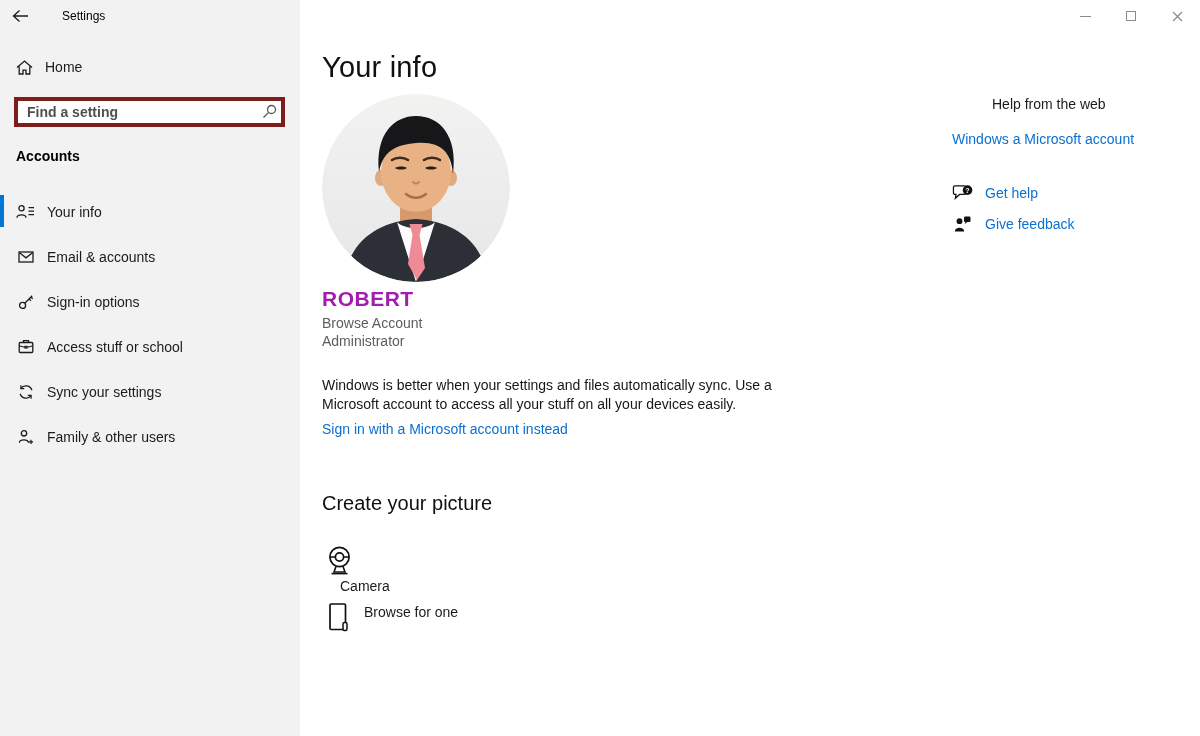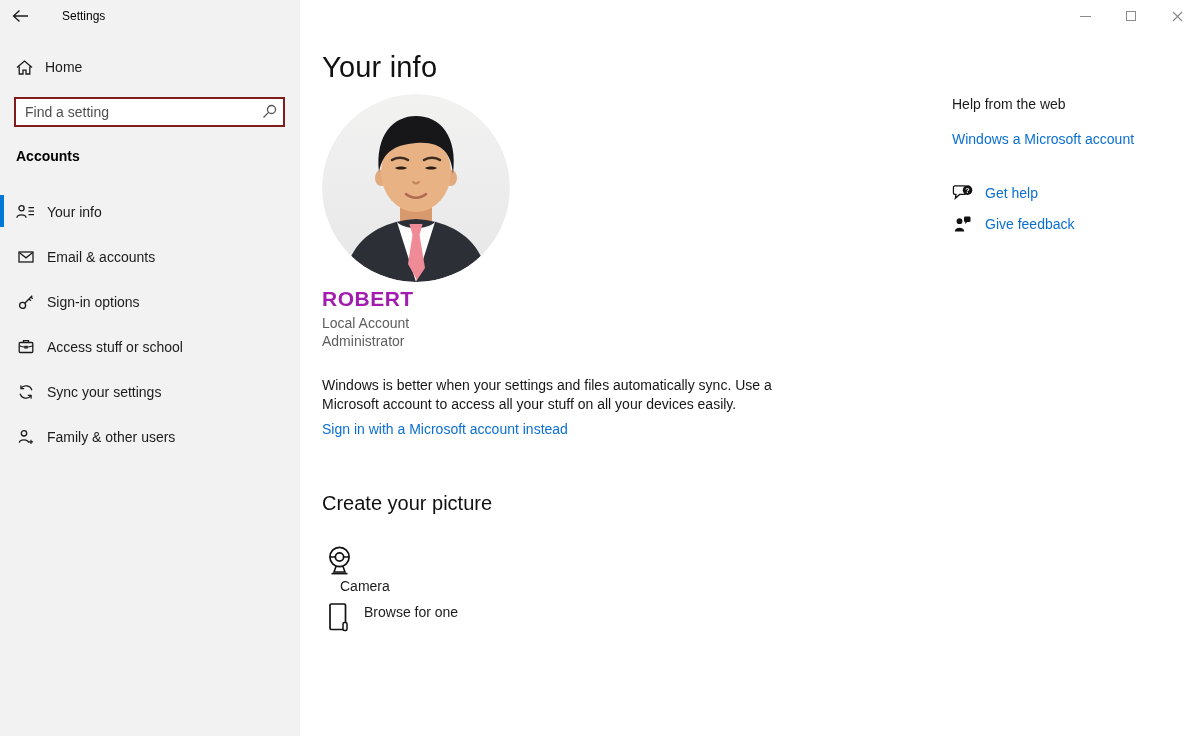--- a/index.html
+++ b/index.html
@@ -7,21 +7,21 @@
   body { font-family:"Liberation Sans", sans-serif; background:#ffffff; color:#1b1b1b; }
   .app { position:relative; width:1200px; height:736px; background:#ffffff;border-radius:6px; }
 
   
   .sidebar { position:absolute; left:0; top:0; width:300px; height:736px; background:#f2f2f2; }
   .back-btn { position:absolute; left:12px; top:6px; width:26px; height:20px; background:transparent; border:none; cursor:pointer; padding:0; }
   .win-title { position:absolute; left:62px; top:9px; font-size:12px; color:#000; }
   .home-row { position:absolute; left:16px; top:59px; display:flex; align-items:center; gap:12px; cursor:pointer; }
   .home-row .label { font-size:14px; color:#1b1b1b; }
   .searchbox { position:absolute; left:14px; top:97px; width:271px; height:30px; }
-  .searchbox input { width:100%; height:100%; border:2px solid #7f1d1d; background:#fff; font-family:"Liberation Sans",sans-serif; font-size:14px; padding:0 30px 0 9px; color:#4d7c0f; outline:none; }
+  .searchbox input { width:100%; height:100%; border:4px solid #7f1d1d; background:#fff; font-family:"Liberation Sans",sans-serif; font-size:14px; padding:0 30px 0 9px; color:#4d7c0f; outline:none;font-weight:bold; }
   .searchbox input::placeholder { color:#4f4f4f; opacity:1; }
   .searchbox .mag { position:absolute; right:8px; top:7px; }
   .section-heading { position:absolute; left:16px; top:148px; font-size:14px; font-weight:bold; color:#000; }
   .nav { position:absolute; left:0; top:189px; width:300px; }
   .nav-item { position:relative; height:45px; display:flex; align-items:center; padding-left:16px; cursor:pointer; }
   .nav-item .nav-icon { width:19px; height:16px; display:flex; align-items:center; justify-content:center; }
   .nav-item .nav-label { margin-left:12px; font-size:14px; color:#1b1b1b; }
   .nav-item.selected::before { content:""; position:absolute; left:0; top:6px; width:4px; height:32px; background:#0078d7; }
 
   
@@ -40,21 +40,21 @@
   .signin-link { position:absolute; left:322px; top:420px; }
   a.link { font-size:14px; color:#0a6fd2; text-decoration:none; cursor:pointer; }
   .section-title { position:absolute; left:322px; top:492px; font-size:20px; font-weight:400; color:#101010; }
   .pic-option { position:absolute; left:326px; display:flex; align-items:flex-start; cursor:pointer; }
   .pic-option .opt-label { margin-left:14px; margin-top:2px; font-size:14px; color:#1b1b1b; }
   .opt-camera { top:546px;flex-direction:column; }
   .opt-browse { top:602px; }
 
   
   .help-panel { position:absolute; left:952px; top:96px; width:246px; }
-  .help-heading { font-size:14px; color:#1b1b1b; margin-bottom:19px; }
+  .help-heading { font-size:14px; color:#1b1b1b; margin-bottom:19px;margin-left:40px; }
   .help-panel a.block-link { display:block; margin-bottom:11px; }
   .help-rows { margin-top:37px; }
   .help-row { display:flex; align-items:center; margin-bottom:13px; cursor:pointer; }
   .help-row .h-icon { width:21px; display:flex; justify-content:center; }
   .help-row a.link { margin-left:12px; }
 
   svg { display:block; }
 </style>
 </head>
 <body>
@@ -209,21 +209,21 @@
           <path d="M102 66 C106 63 114 63 118 66" fill="none" stroke="#3c2b20" stroke-width="2.5" stroke-linecap="round"></path>
           <path d="M73 74 C76 72 82 72 85 74 C82 76 76 76 73 74 Z" fill="#2a1d15"></path>
           <path d="M103 74 C106 72 112 72 115 74 C112 76 106 76 103 74 Z" fill="#2a1d15"></path>
           <path d="M91 88 C93 90 95 90 97 88" fill="none" stroke="#c4855c" stroke-width="2" stroke-linecap="round"></path>
           <path d="M84 100 C90 105 98 105 104 100" fill="none" stroke="#b06a50" stroke-width="2.5" stroke-linecap="round"></path>
         </g>
       </svg>
     </div>
 
     <div class="user-name">ROBERT</div>
-    <div class="user-meta1">Local Account</div>
+    <div class="user-meta1">Browse Account</div>
     <div class="user-meta2">Administrator</div>
 
     <p class="sync-text">Windows is better when your settings and files automatically sync. Use a Microsoft account to access all your stuff on all your devices easily.</p>
     <div class="signin-link"><a class="link">Sign in with a Microsoft account instead</a></div>
 
     <h2 class="section-title">Create your picture</h2>
 
     <div class="pic-option opt-camera">
       <span>
         <svg width="27" height="30" viewBox="0 0 27 30">

